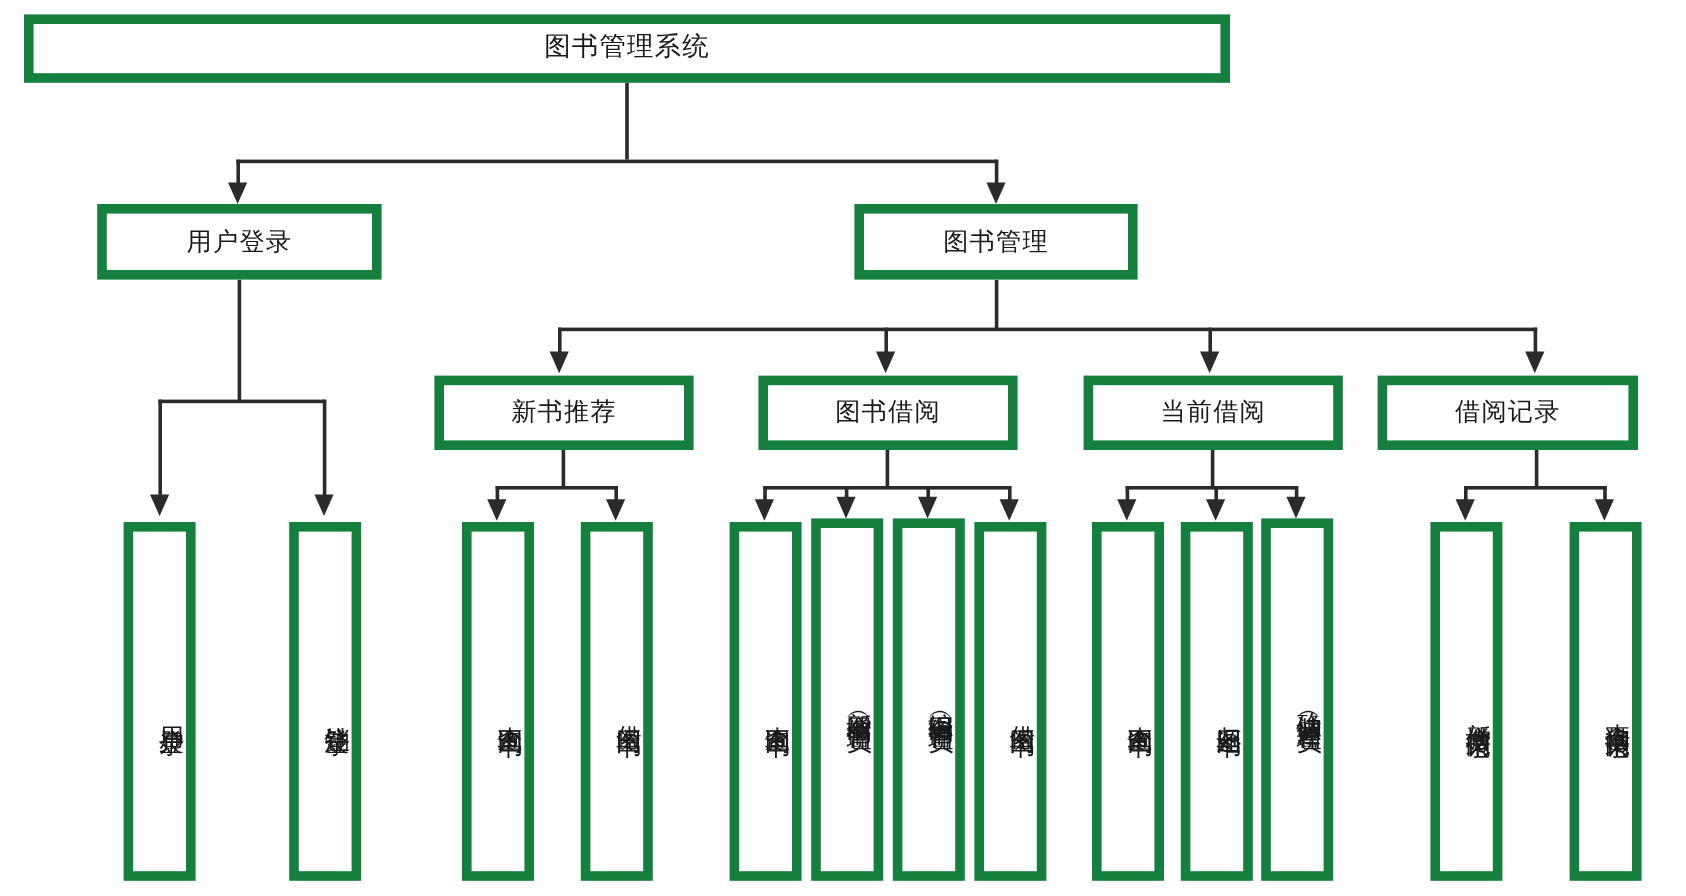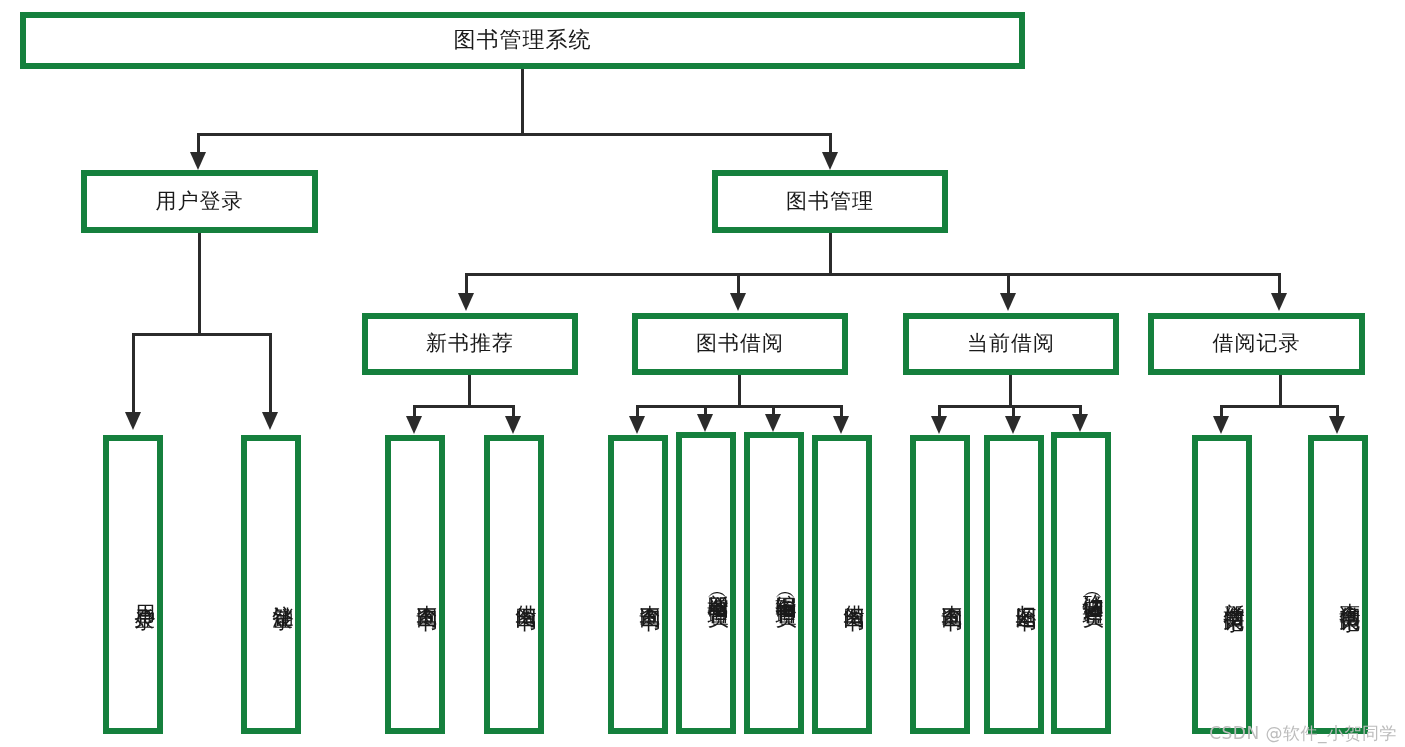--- a/index.html
+++ b/index.html
@@ -13,21 +13,21 @@
   #canvas {
     position: relative;
     width: 1405px;
     height: 747px;
     background: #ffffff;
     overflow: hidden;
   }
   .node {
     position: absolute;
     box-sizing: border-box;
-    border: 6px solid #15803d;
+    border: 8px solid #15803d;
     background: #ffffff;
     color: #1a1a1a;
     display: flex;
     align-items: center;
     justify-content: center;
     text-align: center;
   }
   .node.horiz {
     font-size: 21px;
     letter-spacing: 1px;
@@ -204,14 +204,13 @@
     <span class="vlabel">确认归还（管理员）</span>
   </div>
 
   <div class="node vert" style="left:1192px; top:435px; width:60px; height:299px;">
     <span class="vlabel">新增借阅记录</span>
   </div>
   <div class="node vert" style="left:1308px; top:435px; width:60px; height:299px;">
     <span class="vlabel">查询借阅记录</span>
   </div>
 
-  <div id="watermark">CSDN @软件_小贺同学</div>
 </div>
 
 </body></html>

